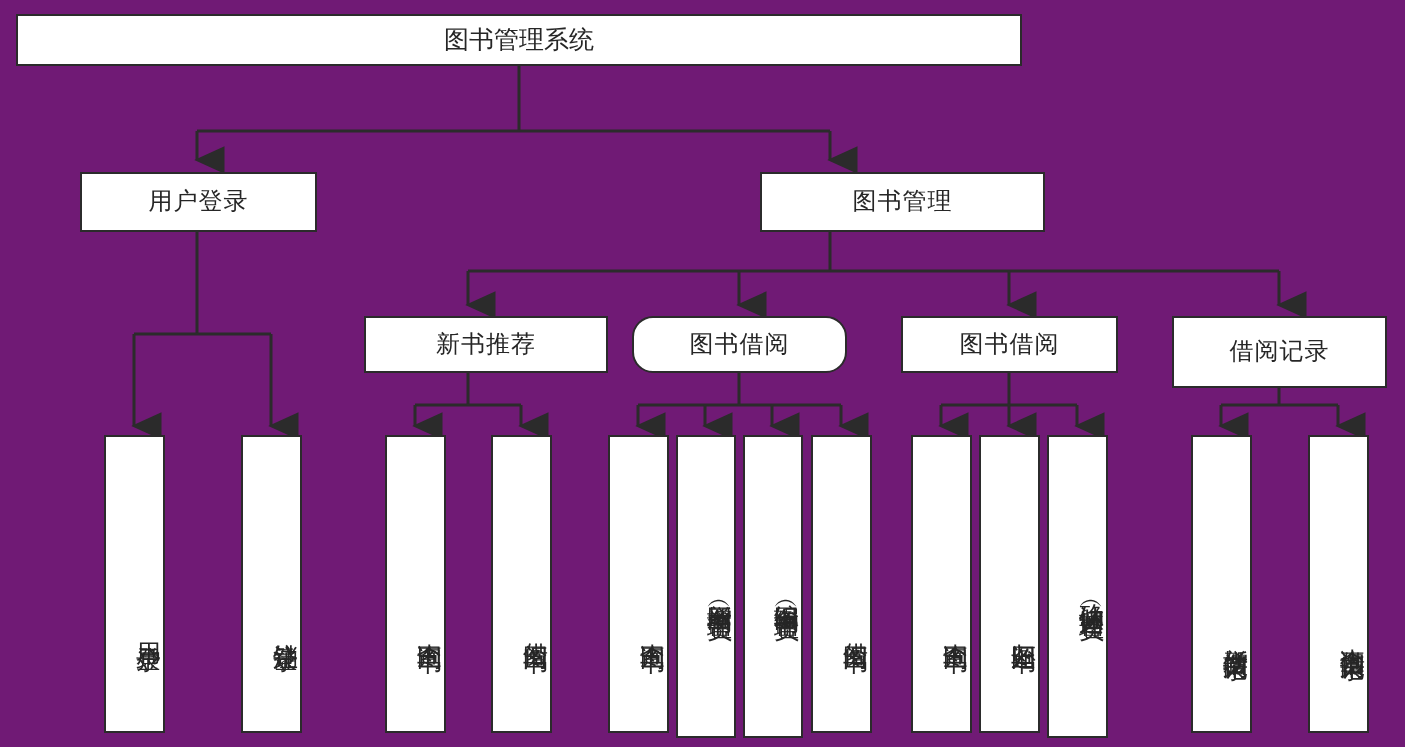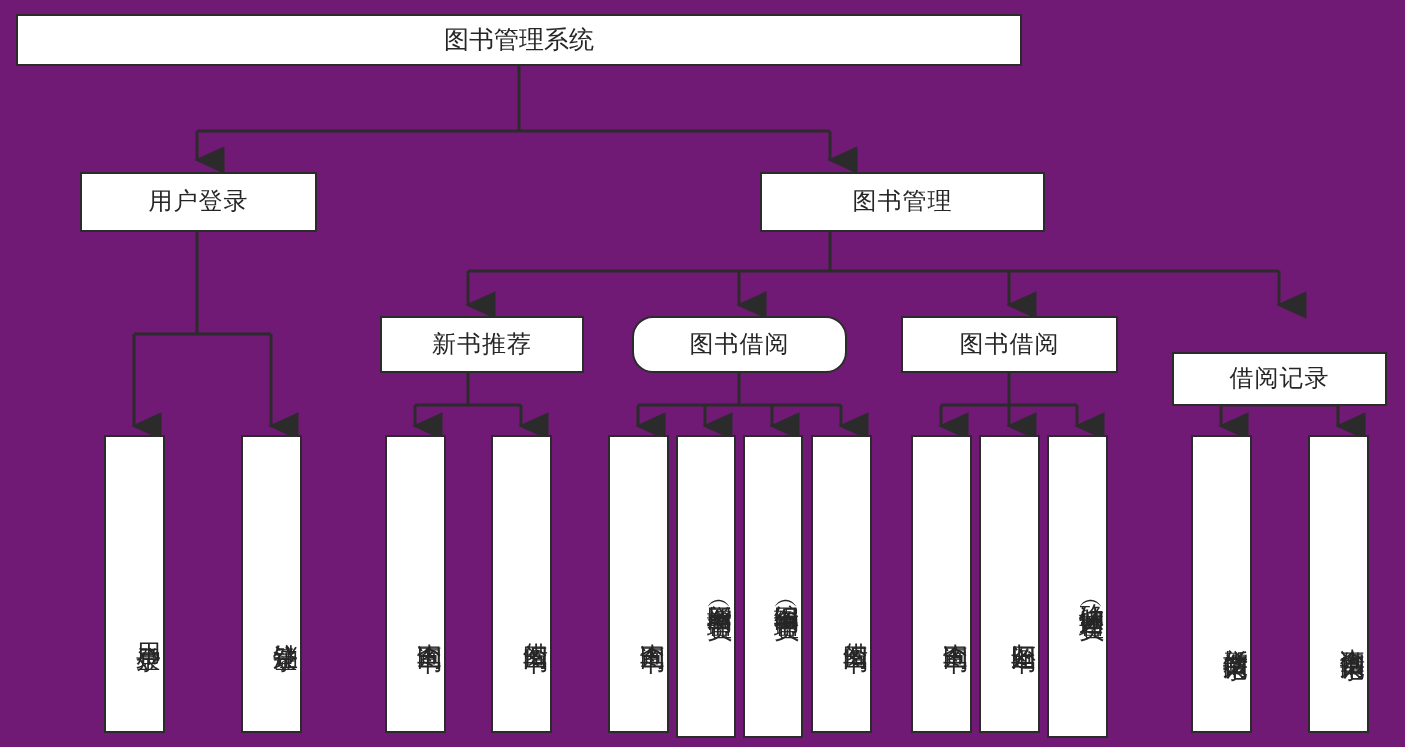--- a/index.html
+++ b/index.html
@@ -138,33 +138,33 @@
   </div>
 
   <div class="node h" style="left:80px; top:172px; width:237px; height:60px;">
     <span>用户登录</span>
   </div>
 
   <div class="node h" style="left:712px; top:172px; width:285px; height:60px;margin-left:48px;">
     <span>图书管理</span>
   </div>
 
-  <div class="node h" style="left:380px; top:316px; width:204px; height:57px;">
+  <div class="node h" style="left:364px; top:316px; width:244px; height:57px;">
     <span>新书推荐</span>
   </div>
 
   <div class="node h" style="left:632px; top:316px; width:215px; height:57px;border-radius:21px;">
     <span>图书借阅</span>
   </div>
 
   <div class="node h" style="left:901px; top:316px; width:217px; height:57px;">
     <span>图书借阅</span>
   </div>
 
-  <div class="node h" style="left:1172px; top:316px; width:215px; height:54px;margin-top:36px;">
+  <div class="node h" style="left:1172px; top:316px; width:215px; height:72px;">
     <span>借阅记录</span>
   </div>
 
   <div class="node v mid" style="left:104px; top:435px; width:61px; height:298px;">
     <span>用户登录</span>
   </div>
 
   <div class="node v mid" style="left:241px; top:435px; width:61px; height:298px;">
     <span>注销登录</span>
   </div>

